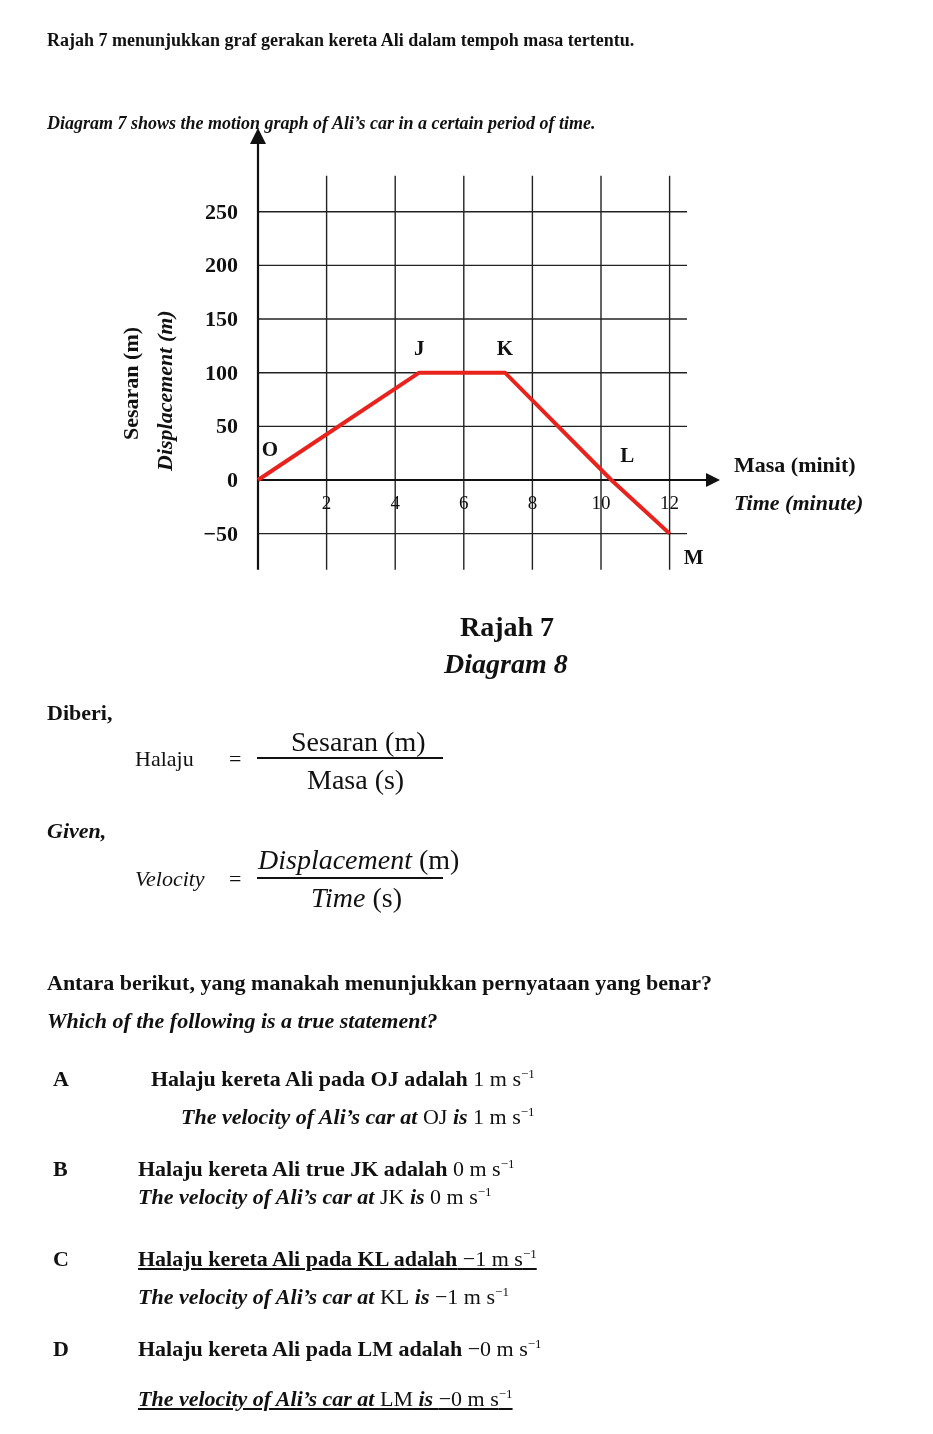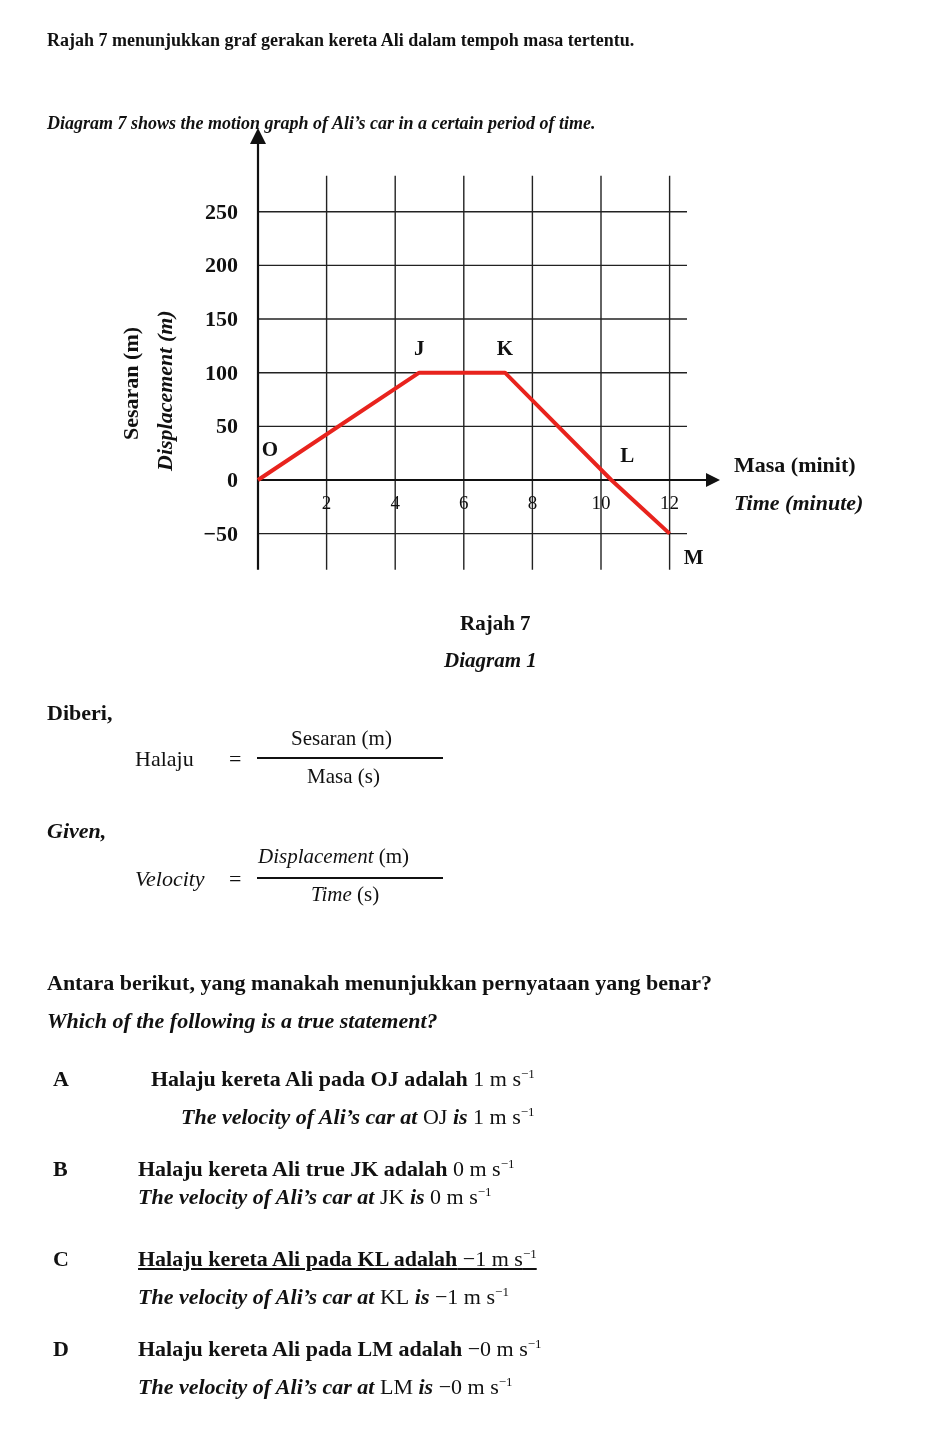--- a/index.html
+++ b/index.html
@@ -5,21 +5,21 @@
   html, body { margin: 0; padding: 0; background: #ffffff; }
   body { width: 933px; height: 1434px; position: relative; overflow: hidden;
          font-family: "Liberation Serif", "DejaVu Serif", serif; color: #111; }
   .abs { position: absolute; white-space: nowrap; }
   .b { font-weight: bold; }
   .i { font-style: italic; }
   .bi { font-weight: bold; font-style: italic; }
   .line1 { font-size: 18px; }
   sup { font-size: 13px; vertical-align: 8px; }
   .frac-bar { position: absolute; height: 0; border-top: 2px solid #111; }
-  .fs21 { font-size: 21px; text-align: center; }
+  .fs21 { font-size: 28px; text-align: center; }
   .fs22 { font-size: 22px; }
   svg text { font-family: "Liberation Serif", "DejaVu Serif", serif; }
 </style>
 </head>
 <body>
 
 <div class="abs b line1" style="left:47px; top:30px;">Rajah 7 menunjukkan graf gerakan kereta Ali dalam tempoh masa tertentu.</div>
 <div class="abs bi line1" style="left:47px; top:66px;margin-top:47px;">Diagram 7 shows the motion graph of Ali’s car in a certain period of time.</div>
 
 <svg id="chart" style="position:absolute; left:0; top:110px;" width="933" height="480">
@@ -74,21 +74,21 @@
       <text x="693.5999999999999" y="453.65" text-anchor="middle" font-size="21" font-weight="bold" fill="#111">M</text>
     </g>
 </svg>
 
 <div class="abs b fs22" style="left:118px; top:380px; transform-origin:0 0; transform: rotate(-90deg) translate(-60px, 0);">Sesaran (m)</div>
 <div class="abs bi fs22" style="left:152px; top:376px; transform-origin:0 0; transform: rotate(-90deg) translate(-95px, 0);">Displacement (m)</div>
 <div class="abs b fs22" style="left:734px; top:452px;">Masa (minit)</div>
 <div class="abs bi fs22" style="left:734px; top:490px;">Time (minute)</div>
 
 <div class="abs b fs21" style="left:460px; top:611px;">Rajah 7</div>
-<div class="abs bi fs21" style="left:444px; top:648px;">Diagram 1</div>
+<div class="abs bi fs21" style="left:444px; top:648px;">Diagram 8</div>
 
 <div class="abs b fs22" style="left:47px; top:700px;">Diberi,</div>
 <div class="abs fs22" style="left:135px; top:746px;">Halaju</div>
 <div class="abs fs22" style="left:229px; top:746px;">=</div>
 <div class="abs fs21" style="left:291px; top:726px;">Sesaran (m)</div>
 <div class="frac-bar" style="left:257px; top:757px; width:186px;"></div>
 <div class="abs fs21" style="left:307px; top:764px;">Masa (s)</div>
 
 <div class="abs bi fs22" style="left:47px; top:818px;">Given,</div>
 <div class="abs i fs22" style="left:135px; top:866px;">Velocity</div>
@@ -120,15 +120,15 @@
       <div class="abs fs22" style="left: 91px; top: 28px;"><span class="bi">The velocity of Ali’s car at </span><span>JK</span><span class="bi"> is </span><span>0 m s</span><sup>−1</sup></div>
     </div>
     <div class="abs" style="left: 47px; top: 1246px; width: 600px; height: 80px;">
       <div class="abs b fs22" style="left: 6px; top: 0px;">C</div>
       <div class="abs fs22" style="left: 91px; top: 0px; text-decoration: underline;"><span class="b">Halaju kereta Ali pada KL adalah</span><span> −1 m s</span><sup>−1</sup></div>
       <div class="abs fs22" style="left: 91px; top: 38px;"><span class="bi">The velocity of Ali’s car at </span><span>KL</span><span class="bi"> is </span><span>−1 m s</span><sup>−1</sup></div>
     </div>
     <div class="abs" style="left: 47px; top: 1336px; width: 600px; height: 80px;">
       <div class="abs b fs22" style="left: 6px; top: 0px;">D</div>
       <div class="abs fs22" style="left: 91px; top: 0px;"><span class="b">Halaju kereta Ali pada LM adalah</span><span> −0 m s</span><sup>−1</sup></div>
-      <div class="abs fs22" style="left: 91px; top: 38px;"><span class="bi">The velocity of Ali’s car at </span><span>LM</span><span class="bi"> is </span><span>−0 m s</span><sup>−1</sup></div>
+      <div class="abs fs22" style="left: 91px; top: 50px; text-decoration: underline;"><span class="bi">The velocity of Ali’s car at </span><span>LM</span><span class="bi"> is </span><span>−0 m s</span><sup>−1</sup></div>
     </div>
   </div>
 
 </body></html>

